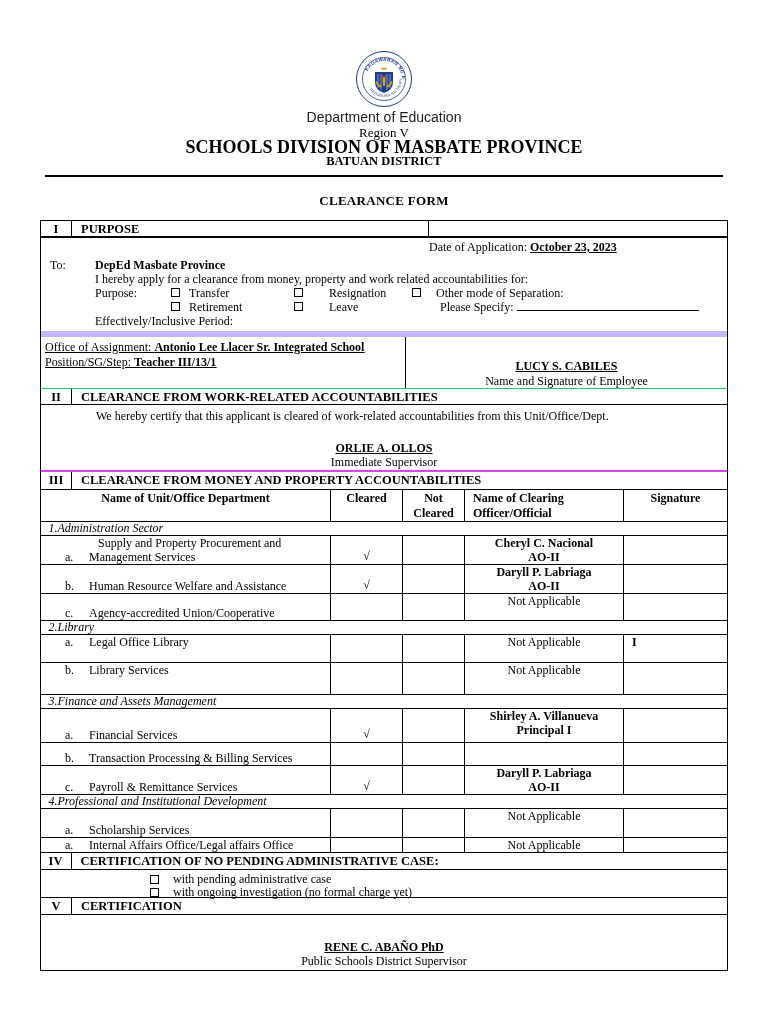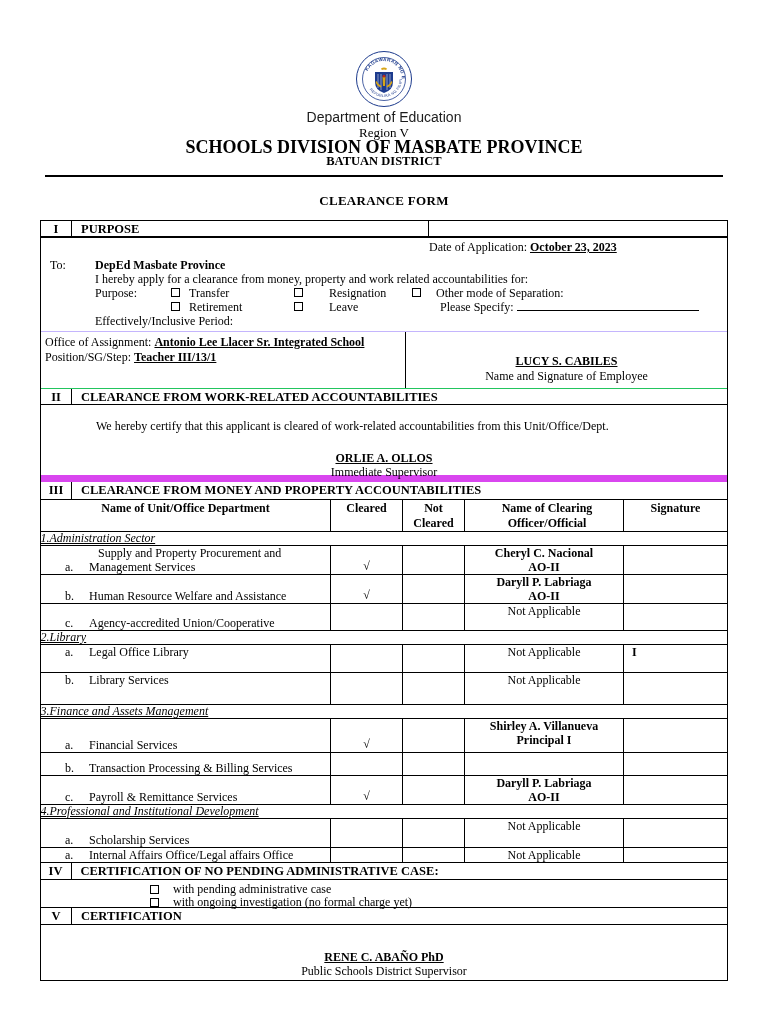--- a/index.html
+++ b/index.html
@@ -28,41 +28,41 @@
   .sec-head-1 { border-bottom:2px solid #000; }
   .sec-head-1 .spacer-cell { flex:none; width:299px; border-left:1px solid #000; }
   
   .sec-purpose { position:relative; height:93px; font-size:12px; }
   .abs { position:absolute; white-space:nowrap; }
   .b { font-weight:bold; }
   .u { text-decoration:underline; }
   .cb { display:inline-block; width:9px; height:9px; border:1px solid #000; vertical-align:-1px; background:#fff; }
   .blank-line { display:inline-block; border-bottom:1px solid #000; height:11px; }
   
-  .row-office { display:flex; border-top:1px solid #c4b5fd; height:57px; }
+  .row-office { display:flex; border-top:6px solid #c4b5fd; height:57px;text-decoration:underline; }
   .office-left { flex:none; width:365px; border-right:1px solid #000; padding:3px 4px 0 4px; line-height:15px; }
   .office-right { flex:auto; text-align:center; position:relative; }
   .employee-name { position:absolute; top:22px; left:0; width:100%; font-weight:bold; }
   .employee-caption { position:absolute; top:37px; left:0; width:100%; }
   
-  .sec-work { position:relative; height:67px; border-bottom:7px solid #d946ef;margin-top:10px; }
+  .sec-work { position:relative; height:67px; border-bottom:2px solid #d946ef; }
   .certify { position:absolute; top:4px; left:55px; }
   .sup-name { position:absolute; top:36px; left:0; width:100%; text-align:center; font-weight:bold; }
   .sup-caption { position:absolute; top:50px; left:0; width:100%; text-align:center; }
   
   table.money { border-collapse:collapse; width:688px; table-layout:fixed; margin-left:-1px; font-size:12px; }
   table.money td { border:1px solid #000; padding:0 2px; overflow:hidden; }
   td.c-unit  { width:290px; }
   td.c-clr   { width:72px;  text-align:center;margin-top:41px; }
   td.c-nclr  { width:62px;  text-align:center; }
   td.c-off   { width:159px; text-align:center; }
   td.c-sig   { width:104px; }
   tr.col-head td { font-weight:bold; text-align:center; vertical-align:top; line-height:15px; padding-top:1px; }
-  tr.col-head td.c-off { text-align:center; padding-left:8px; }
-  tr.group td { font-style:italic; border-left:none; border-right:none; padding-left:0; line-height:13px;text-decoration:underline; }
+  tr.col-head td.c-off { text-align:left; padding-left:8px; }
+  tr.group td { font-style:italic; border-left:none; border-right:none; padding-left:8px; line-height:13px; }
   .unit-pre { display:block; padding-left:55px; line-height:14px; }
   .unit-line { display:block; padding-left:22px; line-height:14px; }
   .unit-letter { display:inline-block; min-width:24px; }
   .v-bottom { vertical-align:bottom; }
   .v-top { vertical-align:top; }
   .off-name { display:block; line-height:14px; }
   .off-bold .off-name { font-weight:bold; }
   .sig-mark { font-weight:bold; padding-left:6px; vertical-align:top; display:inline-block; }
   
   .adm-checks { position:relative; height:28px; border-bottom:1px solid #000; }

